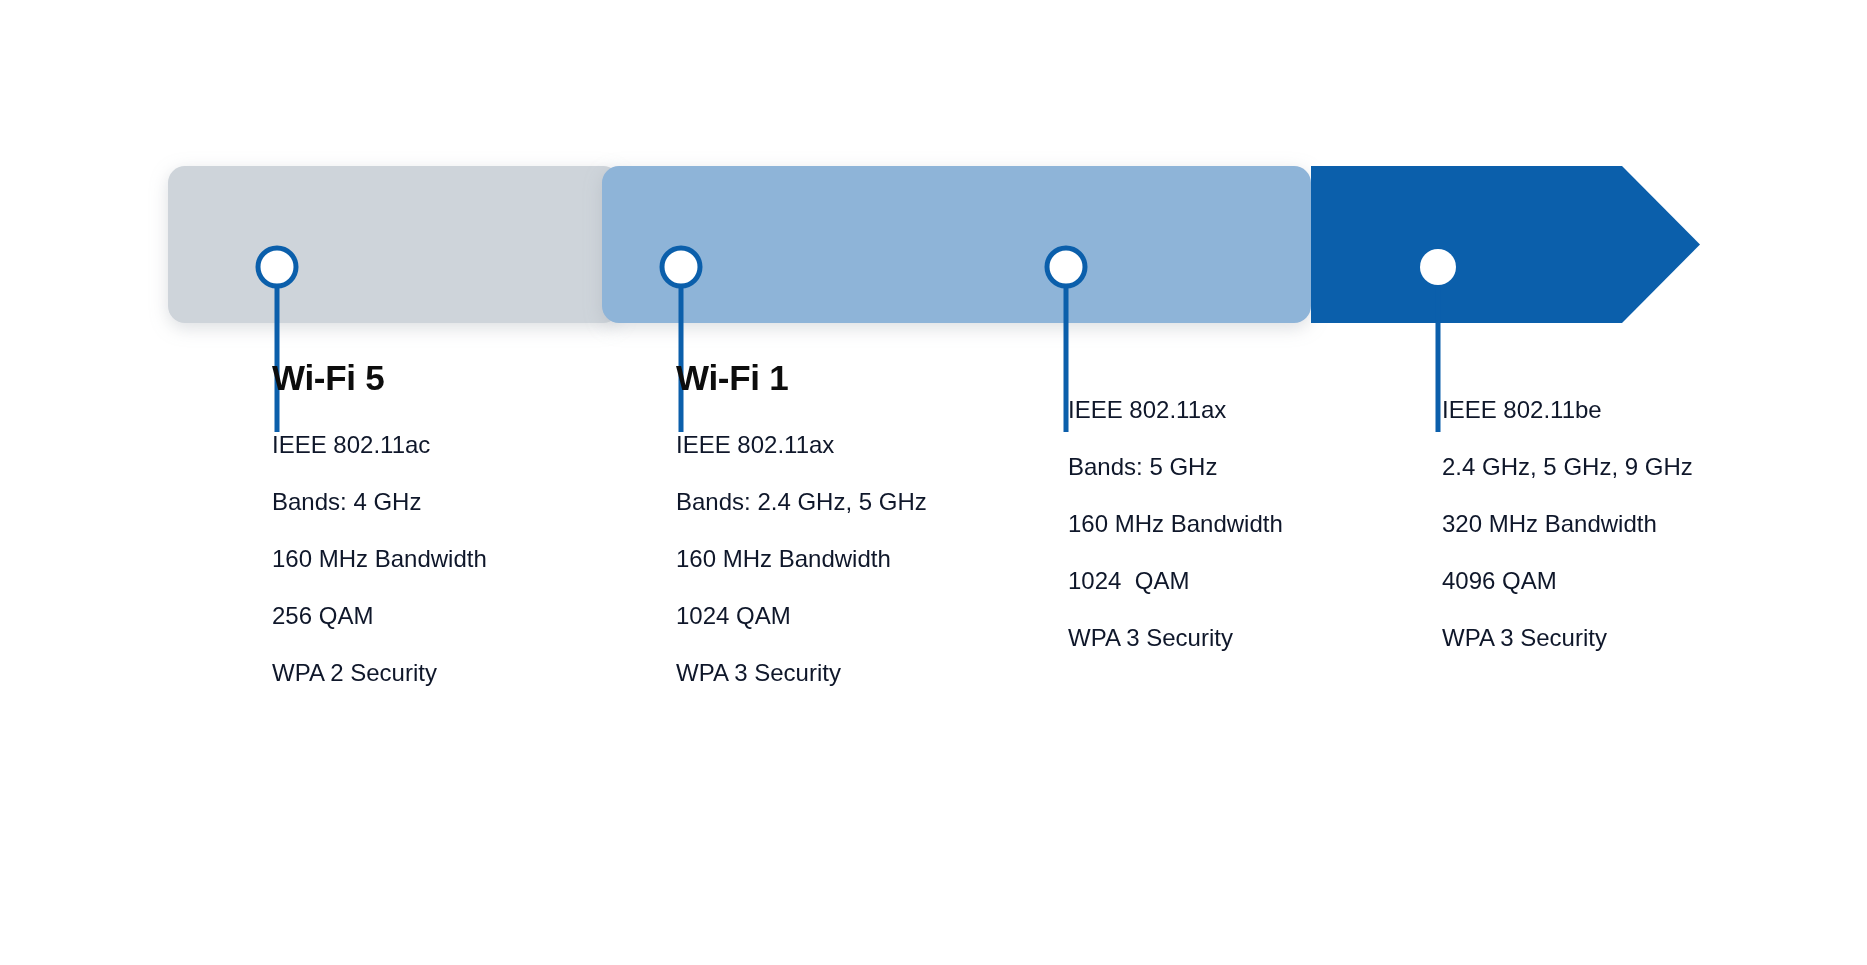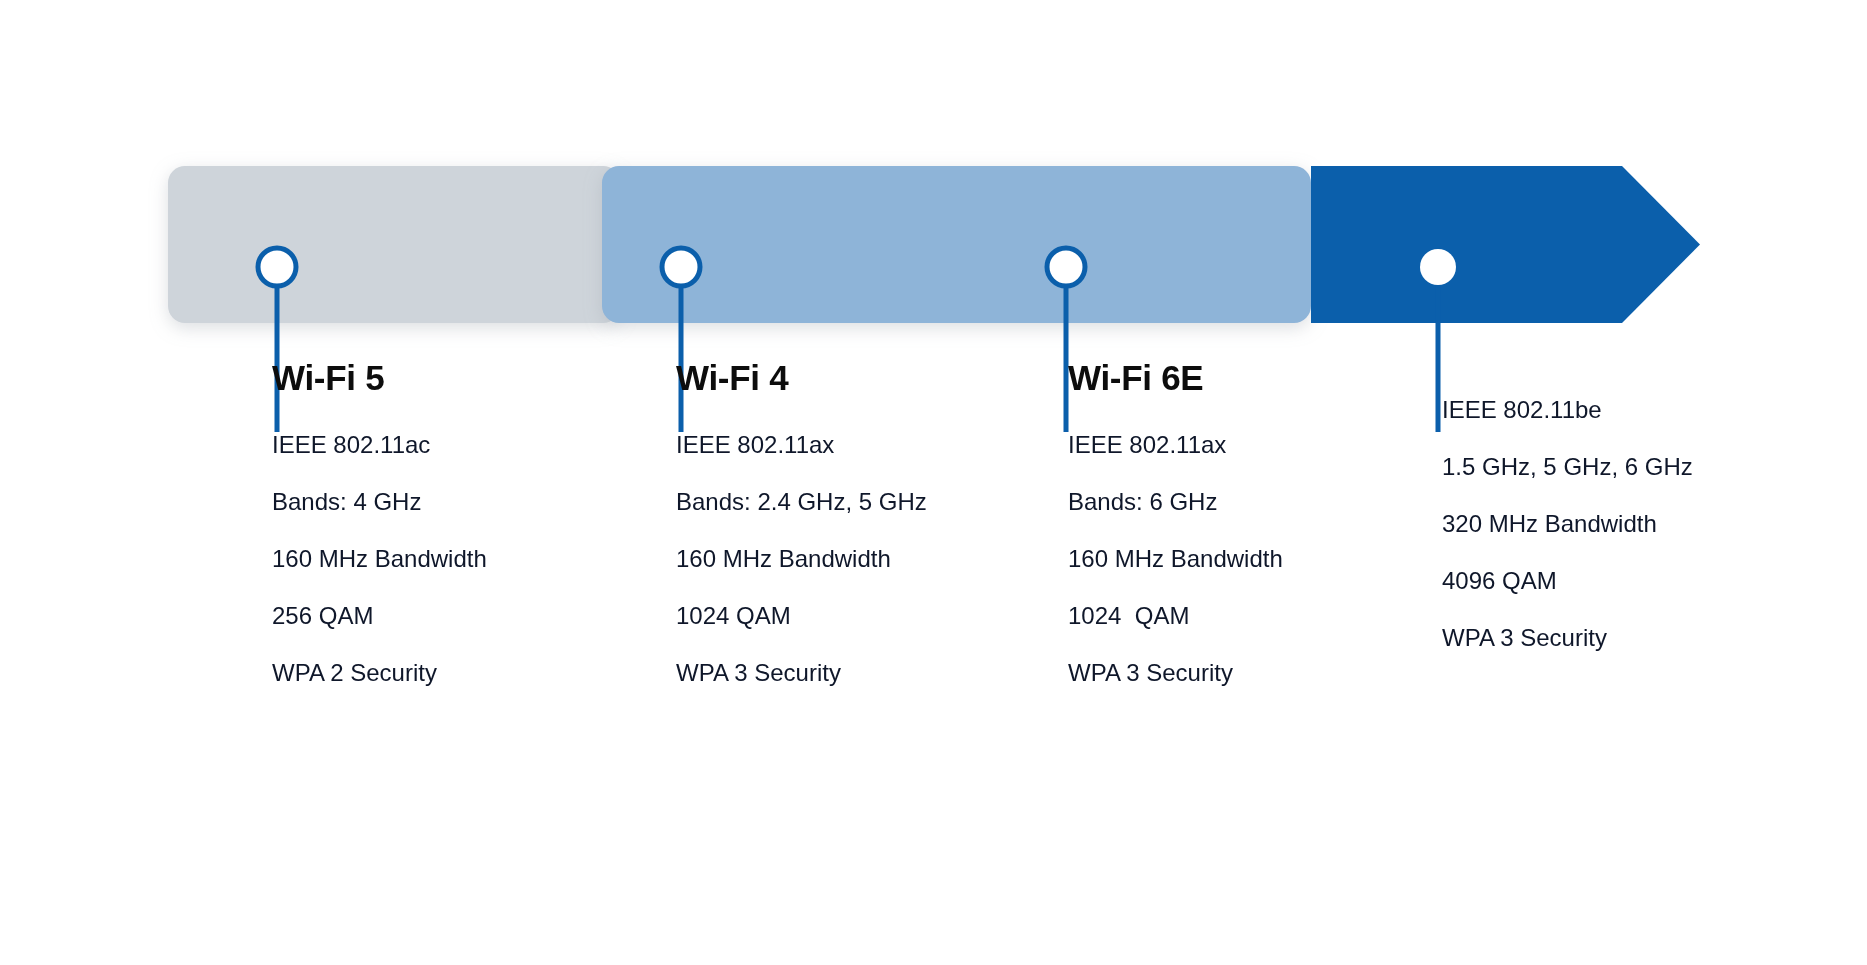--- a/index.html
+++ b/index.html
@@ -76,44 +76,43 @@
     <ul class="col-specs">
       <li>IEEE 802.11ac</li>
       <li>Bands: 4 GHz</li>
       <li>160 MHz Bandwidth</li>
       <li>256 QAM</li>
       <li>WPA 2 Security</li>
     </ul>
   </div>
 
   <div class="col" style="left:676px;">
-    <h2 class="col-title">Wi-Fi 4</h2>
+    <h2 class="col-title">Wi-Fi 1</h2>
     <ul class="col-specs">
       <li>IEEE 802.11ax</li>
       <li>Bands: 2.4 GHz, 5 GHz</li>
       <li>160 MHz Bandwidth</li>
       <li>1024 QAM</li>
       <li>WPA 3 Security</li>
     </ul>
   </div>
 
   <div class="col" style="left:1068px;">
-    <h2 class="col-title">Wi-Fi 6E</h2>
     <ul class="col-specs">
       <li>IEEE 802.11ax</li>
-      <li>Bands: 6 GHz</li>
+      <li>Bands: 5 GHz</li>
       <li>160 MHz Bandwidth</li>
       <li>1024  QAM</li>
       <li>WPA 3 Security</li>
     </ul>
   </div>
 
   <div class="col" style="left:1442px;">
     <ul class="col-specs">
       <li>IEEE 802.11be</li>
-      <li>1.5 GHz, 5 GHz, 6 GHz</li>
+      <li>2.4 GHz, 5 GHz, 9 GHz</li>
       <li>320 MHz Bandwidth</li>
       <li>4096 QAM</li>
       <li>WPA 3 Security</li>
     </ul>
   </div>
 
 </div>
 
 </body></html>

